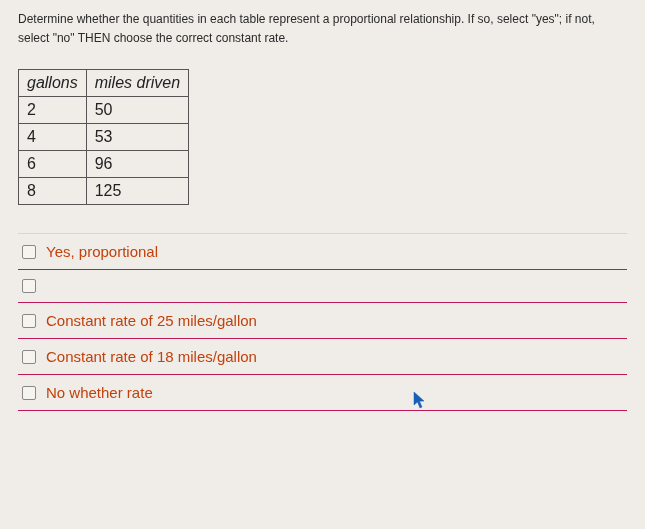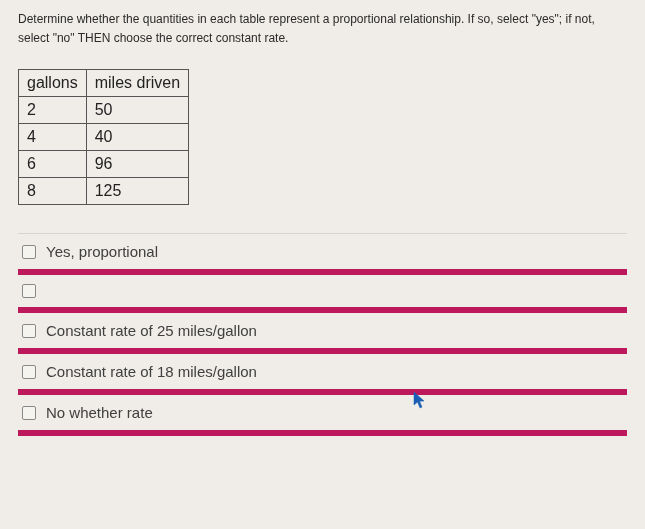--- a/index.html
+++ b/index.html
@@ -25,32 +25,32 @@
   table.data th, table.data td {
     border: 1px solid #555;
     padding: 4px 8px;
     font-size: 16px;
     font-weight: normal;
     text-align: left;
     color: #222;
     background: #f0ede8;
     min-width: 56px;
   }
-  table.data th { font-weight: normal; }
+  table.data th { font-weight: normal; font-style: italic; }
   .options {
     display: flex;
     flex-direction: column;
   }
   .option {
     display: flex;
     align-items: center;
     padding: 9px 4px;
-    border-bottom: 6px solid #be185d;
+    border-bottom: 1px solid #be185d;
     font-size: 15px;
-    color: #404040;
+    color: #c2410c;
   }
   .option:first-child { border-top: 1px solid #d8d5cf; }
   .checkbox {
     width: 14px;
     height: 14px;
     border: 1.5px solid #888;
     border-radius: 2px;
     margin-right: 10px;
     flex: 0 0 auto;
     background: #f6f4ef;
@@ -74,21 +74,21 @@
       <tr>
     <th>gallons</th>
     <th>miles driven</th>
   </tr>
   <tr>
     <td>2</td>
     <td>50</td>
   </tr>
   <tr>
     <td>4</td>
-    <td>40</td>
+    <td>53</td>
   </tr>
   <tr>
     <td>6</td>
     <td>96</td>
   </tr>
   <tr>
     <td>8</td>
     <td>125</td>
   </tr>
 </tbody>

